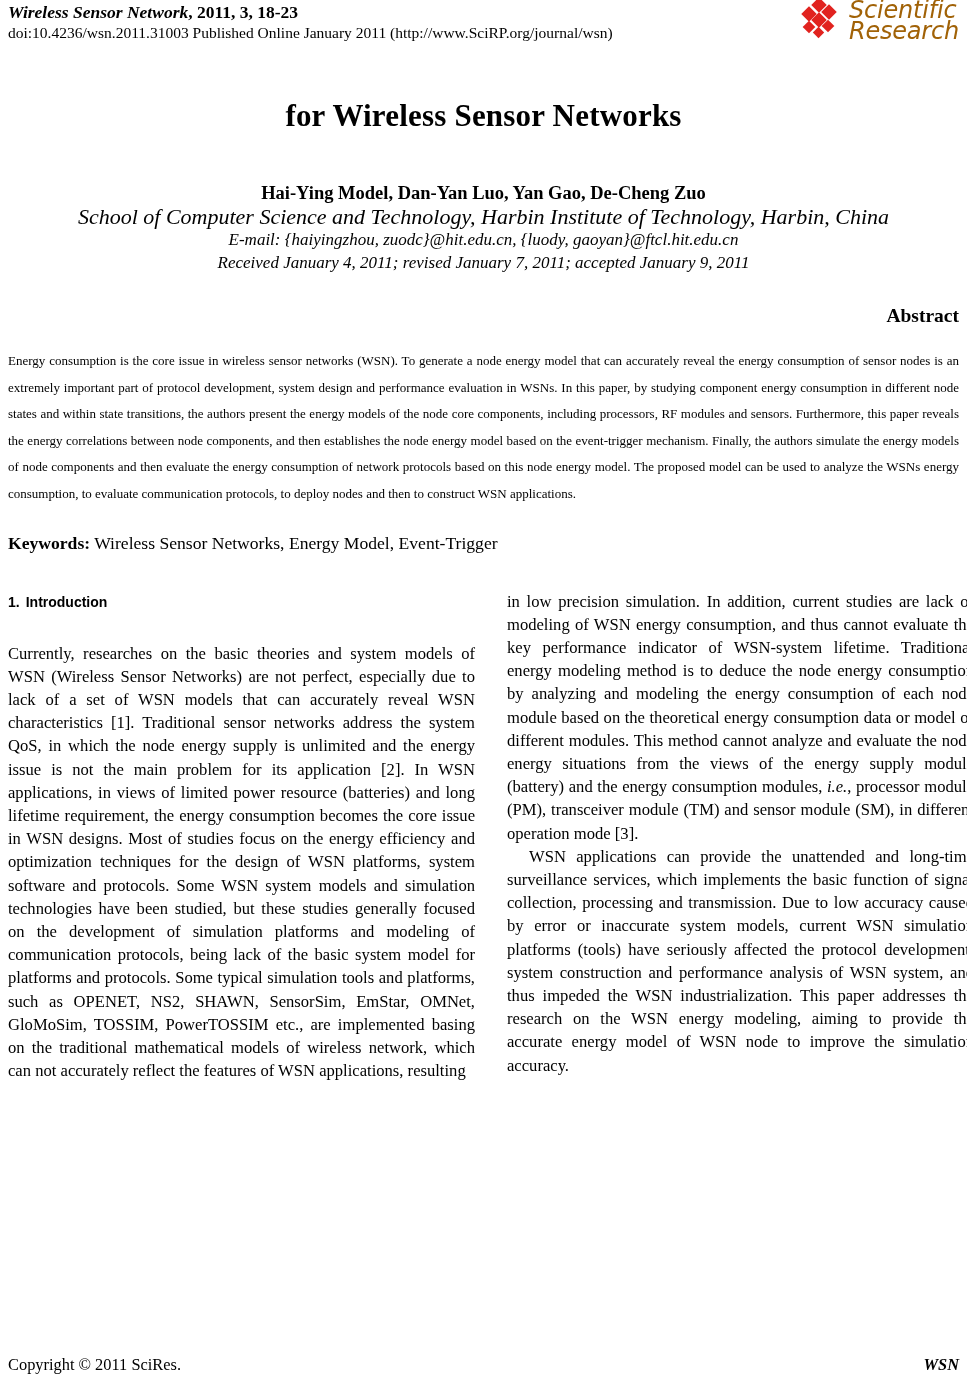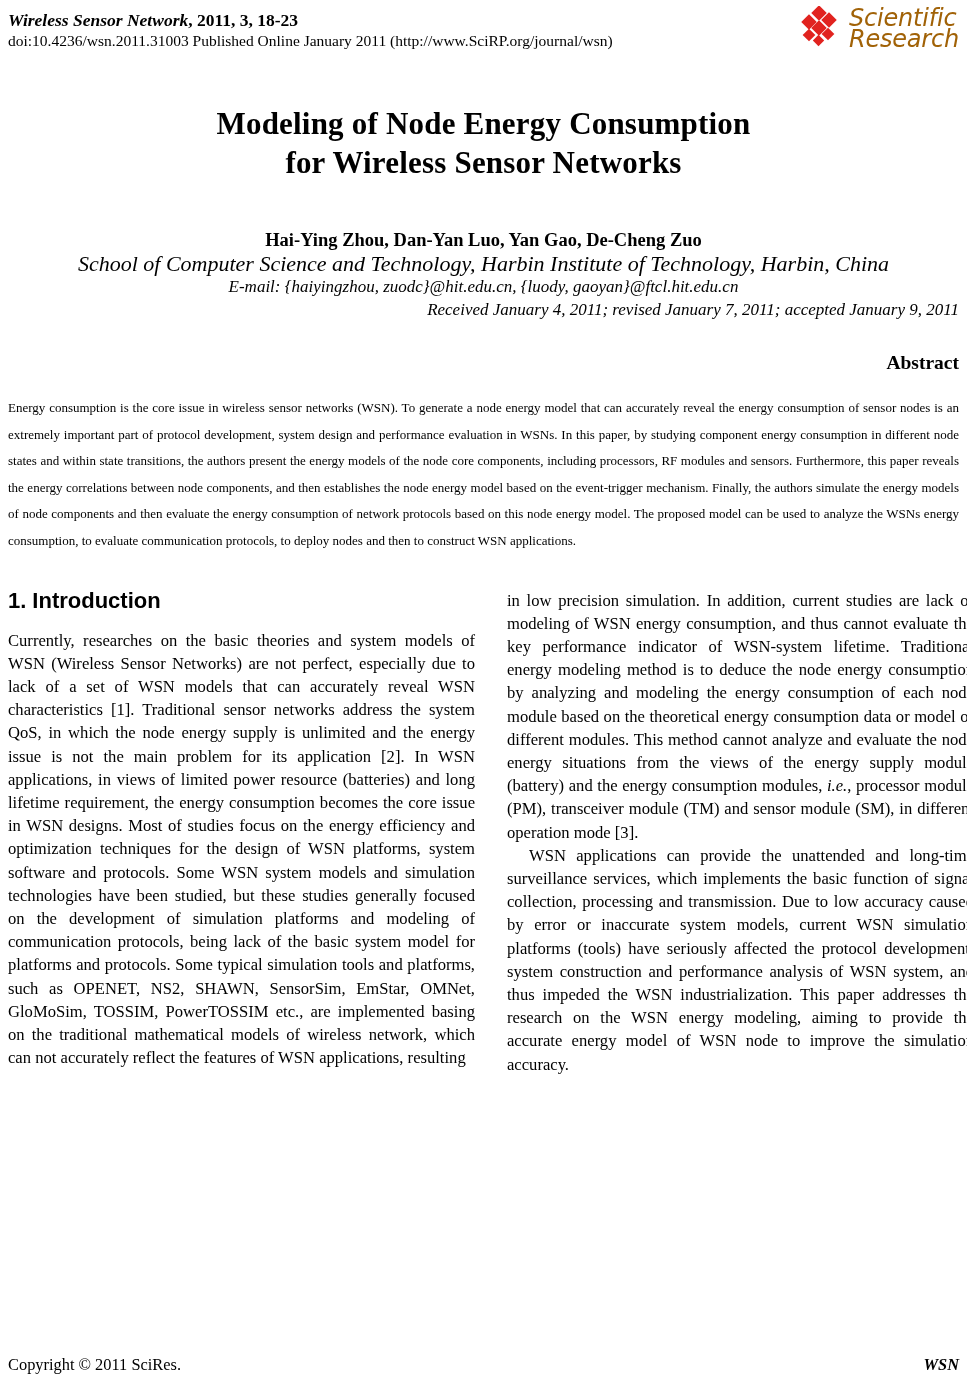--- a/index.html
+++ b/index.html
@@ -13,21 +13,21 @@
     font-family: "Liberation Serif", "DejaVu Serif", serif;
     color: #000000;
     position: relative;
     overflow: hidden;
   }
   .page {
     position: relative;
     width: 967px;
     height: 1389px;
     box-sizing: border-box;
-    padding: 10px 8px 0 8px;
+    padding: 2px 8px 0 8px;
   }
 
   
   .runhead {
     position: relative;
     height: 52px;
   }
   .runhead-journal {
     font-size: 17.5px;
     line-height: 21px;
@@ -88,21 +88,21 @@
     line-height: 23px;
     font-style: italic;
   }
   .email {
     text-align: center;
     font-size: 17px;
     line-height: 23px;
     font-style: italic;
   }
   .dates {
-    text-align: right;
+    text-align: center;
     font-size: 17px;
     line-height: 23px;
     font-style: italic;
   }
 
   
   .abs-head {
     font-size: 19.5px;
     line-height: 24px;
     font-weight: bold;
@@ -130,24 +130,24 @@
     display: flex;
     gap: 32px;
     margin-top: 34px;
   }
   .col {
     width: 467px;
     flex: none;
   }
   .sec-head {
     font-family: "Liberation Sans", sans-serif;
-    font-size: 22px;
+    font-size: 14px;
     line-height: 24px;
     font-weight: bold;
-    margin-bottom: 16px;
+    margin-bottom: 28px;
   }
   .sec-head .num {
     margin-right: 6px;
   }
   .para {
     font-size: 16.6px;
     line-height: 23.2px;
     text-align: justify;
     text-justify: inter-word;
     margin: 0;
@@ -203,32 +203,34 @@
         </svg>
       </div>
       <div class="brand-text">
         <div>Scientific</div>
         <div>Research</div>
       </div>
     </div>
   </div>
 
   <div class="title">
-    <div>Modeling of Node Energy Consumption</div>
     <div>for Wireless Sensor Networks</div>
   </div>
 
-  <div class="authors">Hai-Ying  Zhou, Dan-Yan  Luo, Yan  Gao, De-Cheng  Zuo</div>
+  <div class="authors">Hai-Ying  Model, Dan-Yan  Luo, Yan  Gao, De-Cheng  Zuo</div>
   <div class="affil">School of Computer Science and Technology, Harbin Institute of Technology, Harbin, China</div>
   <div class="email">E-mail: {haiyingzhou, zuodc}@hit.edu.cn, {luody, gaoyan}@ftcl.hit.edu.cn</div>
   <div class="dates">Received January 4, 2011; revised January 7, 2011; accepted January 9, 2011</div>
 
   <div class="abs-head">Abstract</div>
   <div class="abs-body">Energy consumption is the core issue in wireless sensor networks (WSN). To generate a node energy model that can accurately reveal the energy consumption of sensor nodes is an extremely important part of protocol development, system design and performance evaluation in WSNs. In this paper, by studying component energy consumption in different node states and within state transitions, the authors present the energy models of the node core components, including processors, RF modules and sensors. Furthermore, this paper reveals the energy correlations between node components, and then establishes the node energy model based on the event-trigger mechanism. Finally, the authors simulate the energy models of node components and then evaluate the energy consumption of network protocols based on this node energy model. The proposed model can be used to analyze the WSNs energy consumption, to evaluate communication protocols, to deploy nodes and then to construct WSN applications.</div>
 
+  <div class="keywords">
+    <b>Keywords:</b><span> Wireless Sensor Networks, Energy Model, Event-Trigger</span>
+  </div>
 
   <div class="columns">
 
     <div class="col">
       <div class="sec-head">
         <span class="num">1.</span><span>Introduction</span>
       </div>
       <p class="para">Currently, researches on the basic theories and system models of WSN (Wireless Sensor Networks) are not perfect, especially due to lack of a set of WSN models that can accurately reveal WSN characteristics [1]. Traditional sensor networks address the system QoS, in which the node energy supply is unlimited and the energy issue is not the main problem for its application [2]. In WSN applications, in views of limited power resource (batteries) and long lifetime requirement, the energy consumption becomes the core issue in WSN designs. Most of studies focus on the energy efficiency and optimization techniques for the design of WSN platforms, system software and protocols. Some WSN system models and simulation technologies have been studied, but these studies generally focused on the development of simulation platforms and modeling of communication protocols, being lack of the basic system model for platforms and protocols. Some typical simulation tools and platforms, such as OPENET, NS2, SHAWN, SensorSim, EmStar, OMNet, GloMoSim, TOSSIM, PowerTOSSIM etc., are implemented basing on the traditional mathematical models of wireless network, which can not accurately reflect the features of WSN applications, resulting</p>
     </div>
 

